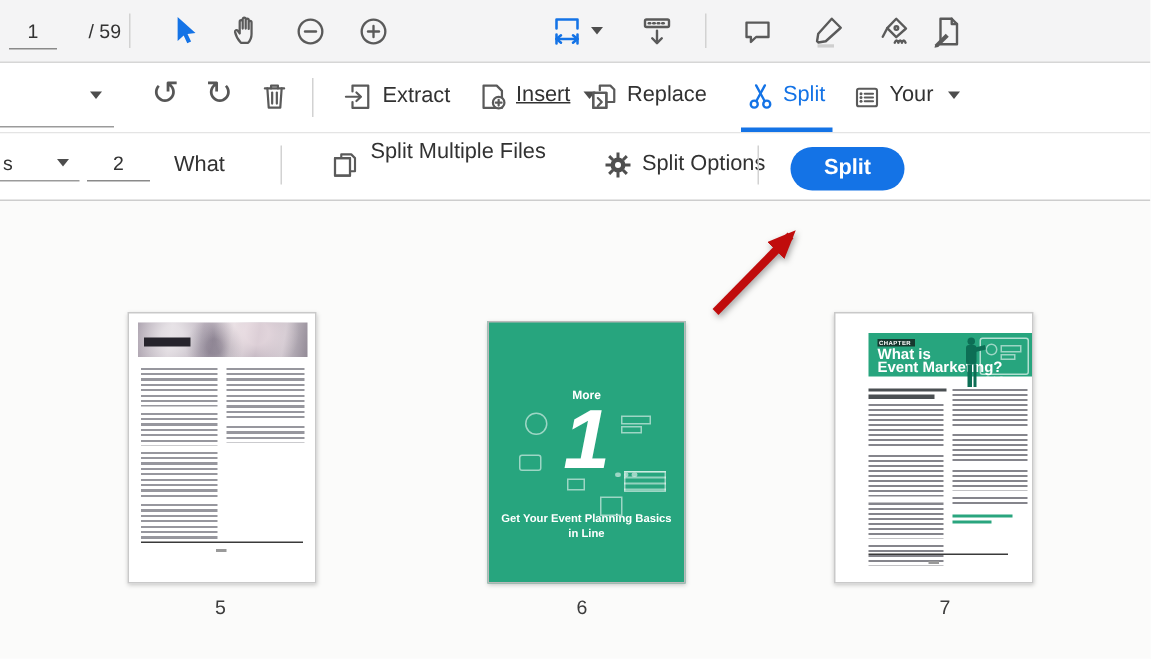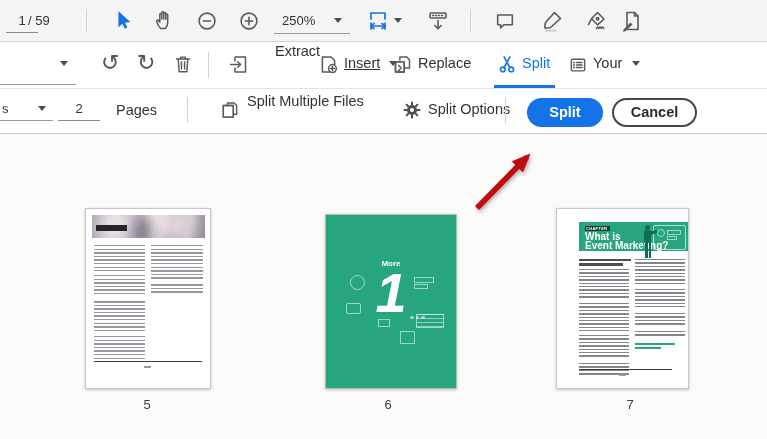--- a/index.html
+++ b/index.html
@@ -71,21 +71,21 @@
   .footer-line{position:absolute;height:1px;background:#3a3a3a;}
   .tiny-num{position:absolute;height:2px;width:7px;background:#9a9a9a;}
 </style>
 </head>
 <body>
 
 <div id="app">
 
   <div id="row1" class="row">
     <input class="numbox" style="left: 6px; top: 8px; width: 32px; height: 24px;" readonly="" value="1">
-    <div class="abs t13" style="left:28px;top:13px;text-align:right;">/ 59</div>
+    <div class="abs t13" style="left:59px;top:13px;text-align:right;">/ 59</div>
     <div class="vdiv" style="left:86px;top:9px;height:23px;"></div>
 
     <div class="icon" style="left:112px;top:9px;">
       <svg width="22" height="22" viewBox="0 0 24 24">
         <path d="M7,2.5 L7,20 L11.4,16 L14,21.6 L16.8,20.3 L14.2,14.9 L20,14.2 Z" fill="var(--accent-blue,#1473e6)"></path>
       </svg>
     </div>
     <div class="icon" style="left:152px;top:8px;">
       <svg width="24" height="24" viewBox="0 0 24 24" fill="none" stroke="#5a5a5a" stroke-width="1.5" stroke-linecap="round" stroke-linejoin="round">
         <path d="M8.6,20.5 C6.8,18.6 5.2,15.7 4.7,13.3 C4.5,12.2 5.8,11.6 6.5,12.5 L7.8,14.3 L7.8,6.6 C7.8,5.1 9.8,5.1 9.8,6.6 L9.8,11 L9.8,4.8 C9.8,3.3 11.8,3.3 11.8,4.8 L11.8,11 L11.8,5.5 C11.8,4 13.8,4 13.8,5.5 L13.8,11.3 L13.8,7 C13.8,5.6 15.7,5.6 15.7,7 L15.7,14.6 C15.7,17.2 14.8,19 13.4,20.5 Z"></path>
@@ -98,24 +98,20 @@
       </svg>
     </div>
     <div class="icon" style="left:238px;top:10px;">
       <svg width="22" height="22" viewBox="0 0 24 24" fill="none" stroke="#5a5a5a" stroke-width="1.7" stroke-linecap="round">
         <circle cx="12" cy="12" r="8.6"></circle>
           <line x1="8" y1="12" x2="16" y2="12"></line>
           <line x1="12" y1="8" x2="12" y2="16"></line>
       </svg>
     </div>
 
-    <div class="abs underline" style="left:274px;top:8px;width:76px;height:25px;">
-      <span class="t13" style="position:absolute;left:8px;top:5px;">250%</span>
-      <span class="caret" style="left:60px;top:10px;"></span>
-    </div>
 
     <div class="icon" style="left:366px;top:9px;">
       <svg width="24" height="24" viewBox="0 0 24 24" fill="none" stroke="var(--accent-blue,#1473e6)" stroke-width="1.7" stroke-linecap="round" stroke-linejoin="round">
         <path d="M5,10 L5,4 L19,4 L19,10"></path>
         <path d="M5,14 L5,20 M19,14 L19,20"></path>
         <line x1="5" y1="17" x2="19" y2="17"></line>
         <path d="M8,14.5 L5,17 L8,19.5 M16,14.5 L19,17 L16,19.5"></path>
       </svg>
     </div>
     <span class="caret" style="left:394px;top:18px;"></span>
@@ -180,21 +176,21 @@
     <div class="vdiv" style="left:208px;top:10px;height:26px;"></div>
 
     <div class="abs" style="left:228px;top:0;height:46px;">
       <div class="icon" style="left:0;top:12px;">
         <svg width="21" height="21" viewBox="0 0 24 24" fill="none" stroke="#5a5a5a" stroke-width="1.7" stroke-linecap="round" stroke-linejoin="round">
           <path d="M8,8 V3.5 h12 v17 h-12 V16"></path>
           <line x1="3" y1="12" x2="14" y2="12"></line>
           <path d="M11,8.8 L14.4,12 L11,15.2"></path>
         </svg>
       </div>
-      <span class="t15" style="position:absolute;left:27px;top:1px;margin-left:20px;">Extract</span>
+      <span class="t15" style="position:absolute;left:27px;top:14px;">Extract</span>
     </div>
 
     <div class="abs" style="left:318px;top:0;height:46px;">
       <div class="icon" style="left:0;top:12px;">
         <svg width="21" height="21" viewBox="0 0 24 24" fill="none" stroke="#5a5a5a" stroke-width="1.7" stroke-linecap="round" stroke-linejoin="round">
           <path d="M5,3.5 h10 l4,4 V20.5 h-14 z"></path>
           <circle cx="16.5" cy="16.5" r="4.4" fill="#fff"></circle>
           <line x1="16.5" y1="14.3" x2="16.5" y2="18.7"></line>
           <line x1="14.3" y1="16.5" x2="18.7" y2="16.5"></line>
         </svg>
@@ -244,21 +240,21 @@
       <span class="caret" style="left:64px;top:19px;"></span>
     </div>
   </div>
 
   <div id="row3" class="row">
     <div class="abs underline" style="left:0;top:6px;width:53px;height:25px;">
       <span class="t13" style="position:absolute;left:2px;top:6px;">s</span>
       <span class="caret" style="left:38px;top:11px;"></span>
     </div>
     <input class="numbox" style="left: 58px; top: 7px; width: 42px; height: 24px;" readonly="" value="2">
-    <span class="t15" style="position:absolute;left:116px;top:13px;">Pages</span>
+    <span class="t15" style="position:absolute;left:116px;top:13px;">What</span>
     <div class="vdiv" style="left:187px;top:8px;height:26px;"></div>
 
     <div class="abs" style="left:220px;top:0;height:44px;">
       <div class="icon" style="left:0;top:11px;">
         <svg width="20" height="20" viewBox="0 0 24 24" fill="none" stroke="#5a5a5a" stroke-width="1.7" stroke-linejoin="round">
           <path d="M9,6 V3.5 h8 l3,3 V17 h-4"></path>
           <rect x="4" y="6.5" width="12" height="14" fill="#fff"></rect>
           <path d="M4,6.5 h12 v14 h-12 z"></path>
         </svg>
       </div>
@@ -282,21 +278,20 @@
             </g>
             <circle cx="12" cy="12" r="2.4" fill="#fff"></circle>
           </g>
         </svg>
       </div>
       <span class="t15" style="position:absolute;left:26px;top:12px;">Split Options</span>
     </div>
     <div class="vdiv" style="left:505px;top:8px;height:26px;"></div>
 
     <div class="pill" id="splitBtn">Split</div>
-    <div class="pill" id="cancelBtn">Cancel</div>
   </div>
 
   <div class="thumb" style="left:85px;top:208px;width:124px;height:179px;">
     <div class="p5-banner"></div>
     <div class="p5-chip"></div>
     <div class="abs" style="left:8px;top:36px;width:51px;">
       <div class="fk" style="height:26px;margin-bottom:4px;"></div>
       <div class="fk" style="height:22px;margin-bottom:4px;"></div>
       <div class="fk" style="height:31px;margin-bottom:4px;"></div>
       <div class="fk" style="height:25px;"></div>
@@ -316,20 +311,24 @@
     <div class="abs wline" style="left:20px;top:88px;width:13px;height:9px;border-radius:2px;"></div>
     <div class="abs wline" style="left:88px;top:62px;width:18px;height:4px;"></div>
     <div class="abs wline" style="left:88px;top:69px;width:12px;height:3px;"></div>
     <div class="abs" style="left:84px;top:90px;">
       <span class="dot"></span><span class="dot"></span><span class="dot"></span>
     </div>
     <div class="abs wline" style="left:90px;top:99px;width:26px;height:12px;background:
          repeating-linear-gradient(to bottom,transparent 0 3px,rgba(255,255,255,.5) 3px 4px);"></div>
     <div class="abs wline" style="left:74px;top:116px;width:13px;height:11px;"></div>
     <div class="abs wline" style="left:52px;top:104px;width:10px;height:6px;"></div>
+    <div class="p6-cap">
+      <div>Get Your Event Planning Basics</div>
+      <div>in Line</div>
+    </div>
   </div>
 
   <div class="thumb" style="left:556px;top:208px;width:131px;height:179px;">
     <div class="p7-band">
       <div class="p7-chip">CHAPTER 1</div>
       <div class="p7-title">
         <div>What is</div>
         <div>Event Marketing?</div>
       </div>
       <div class="abs wline" style="left:74px;top:3px;width:31px;height:23px;border-radius:2px;border-color:rgba(255,255,255,.65);">

